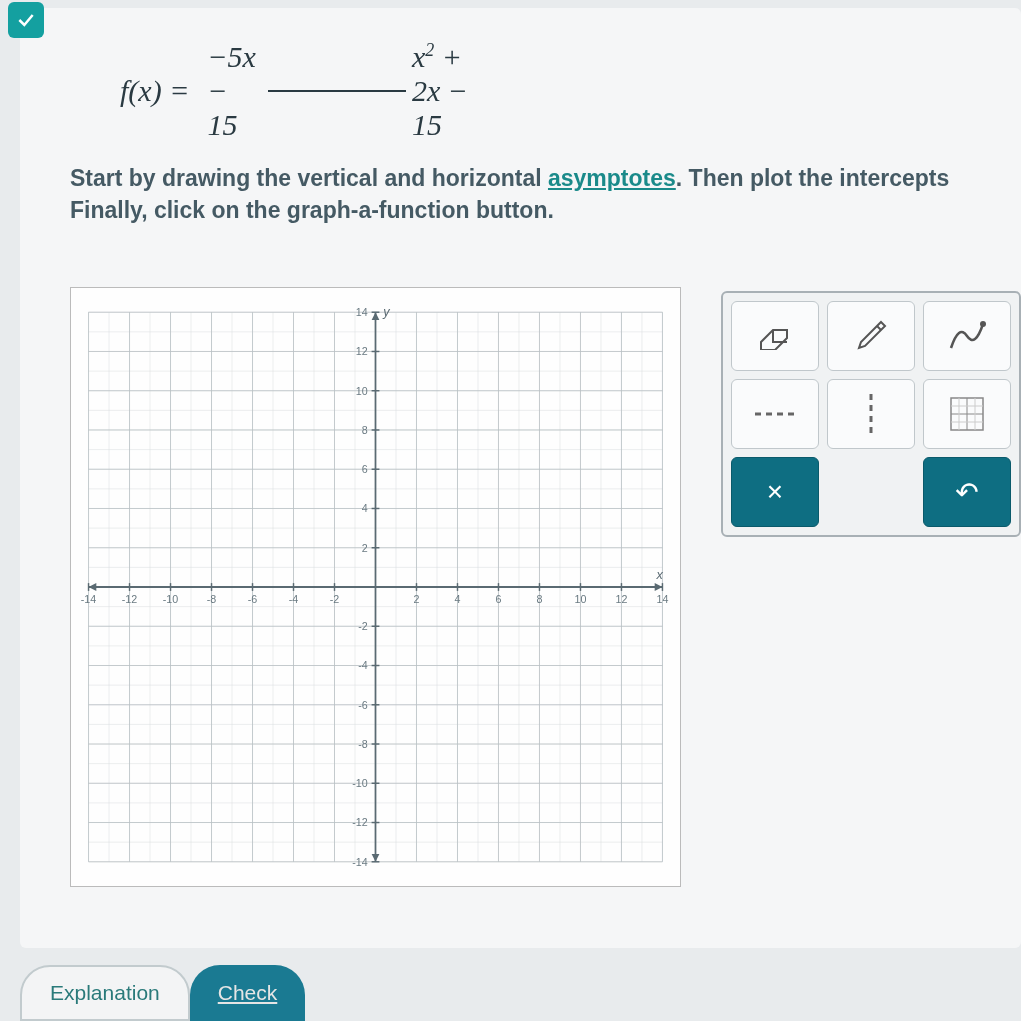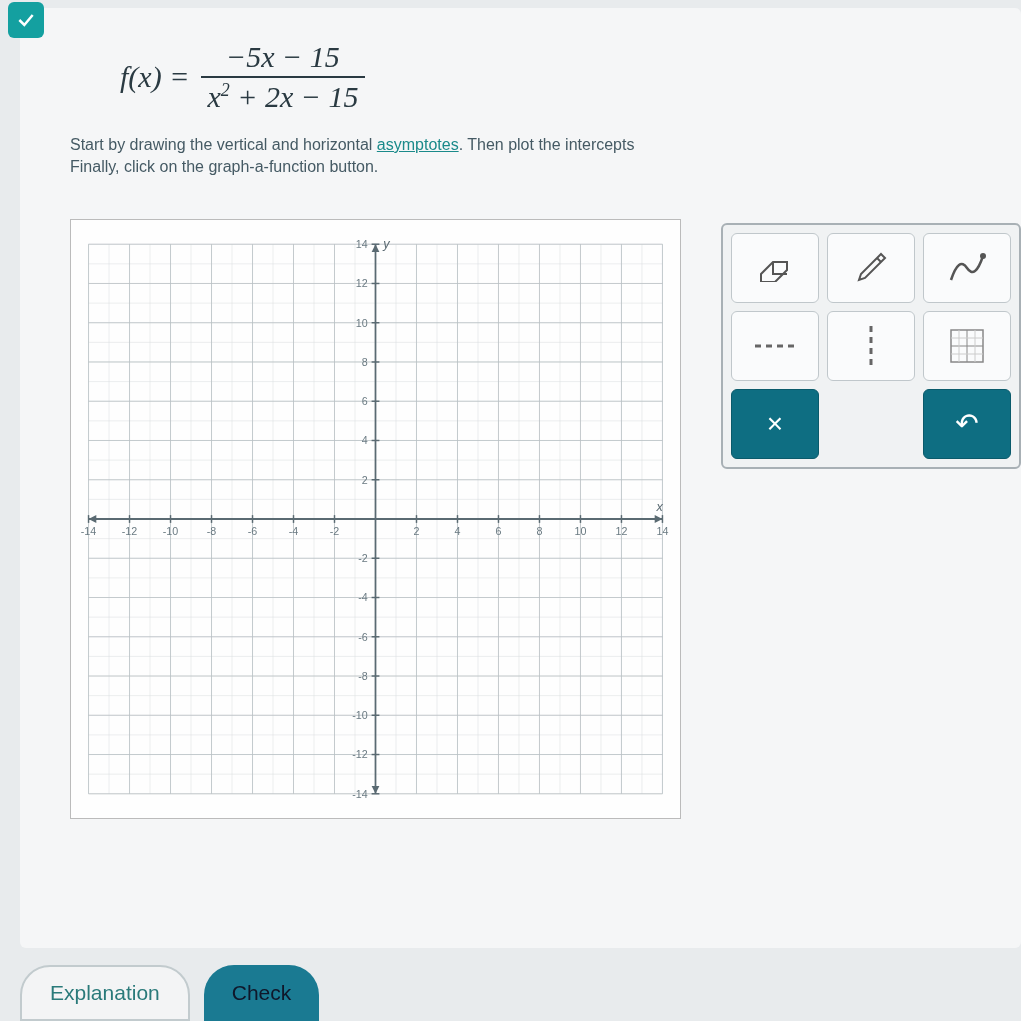--- a/index.html
+++ b/index.html
@@ -14,25 +14,25 @@
 .main-area {
   background: #f5f6f7;
   margin: 8px 0 0 20px;
   padding: 20px 0 0 50px;
   border-radius: 6px;
   height: 940px;
 }
 .prompt-line1 { font-size: 23px; color: #455a64; margin-bottom: 18px; }
 .link-term { color: #1a8a8a; text-decoration: underline; }
 .equation-wrap { margin: 10px 0 18px 50px; font-family: "Times New Roman", serif; font-size: 30px; font-style: italic; color: #2a3a42; display: flex; align-items: center; gap: 12px; }
-.frac { display: inline-flex; flex-direction: column; align-items: center; font-style: normal; }
+.frac { display: inline-flex; flex-direction: row; align-items: center; font-style: normal; }
 .frac .num, .frac .den { padding: 2px 6px; font-style: italic; }
 .frac .bar { width: 100%; border-top: 2px solid #2a3a42; }
 .sup { font-size: 0.6em; vertical-align: super; }
-.prompt-line2 { font-size: 16px; color: #455a64; line-height: 1.4; margin-bottom: 40px; }
+.prompt-line2 { font-size: 23px; color: #455a64; line-height: 1.4; margin-bottom: 61px; font-weight: bold; }
 .workspace { display: flex; gap: 40px; align-items: flex-start; }
 .graph-box {
   width: 625px; height: 600px;
   background: #fefefe;
   border: 1px solid #bbb;
   position: relative;
 }
 .graph-svg { width: 100%; height: 100%; }
 .tool-panel {
   background: #f0f2f3;
@@ -50,29 +50,29 @@
   border: 1px solid #c0c7cb;
   border-radius: 6px;
   display: flex;
   align-items: center;
   justify-content: center;
   cursor: pointer;
   font-size: 22px;
   color: #555;
 }
 .tool-btn.primary { background: #0e6e82; border-color: #0a5a6b; color: #fff; font-size: 28px; }
-.footer-btns { position: absolute; bottom: 0; left: 20px; display: flex; gap: 14px; }
+.footer-btns { position: absolute; bottom: 0; left: 20px; display: flex; }
 .pill-btn {
   padding: 14px 28px;
   border-radius: 30px 30px 0 0;
   font-size: 21px;
   cursor: pointer;
 }
 .pill-outline { background: #f3f4f5; color: #2a7a7a; border: 2px solid #c2cbce; }
-.pill-primary { background: #1a7a92; color: #0f172a; border: none; }
+.pill-primary { background: #1a7a92; color: #e5e5e5; border: none; text-decoration: underline; }
 .check-badge {
   position: absolute; top: 2px; left: 8px;
   width: 36px; height: 36px;
   background: #14a0a0; border-radius: 6px;
   display:flex; align-items:center; justify-content:center;
   color:#fff; font-size:22px;
 }
 </style>
 </head>
 <body>

